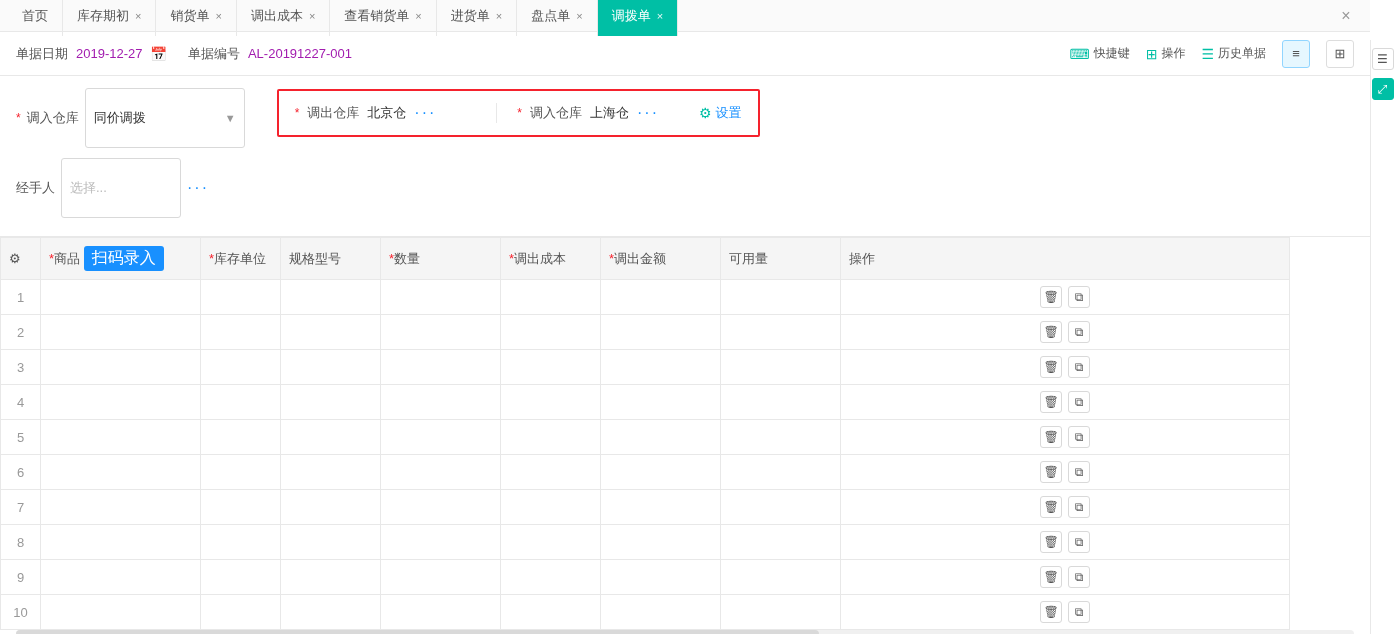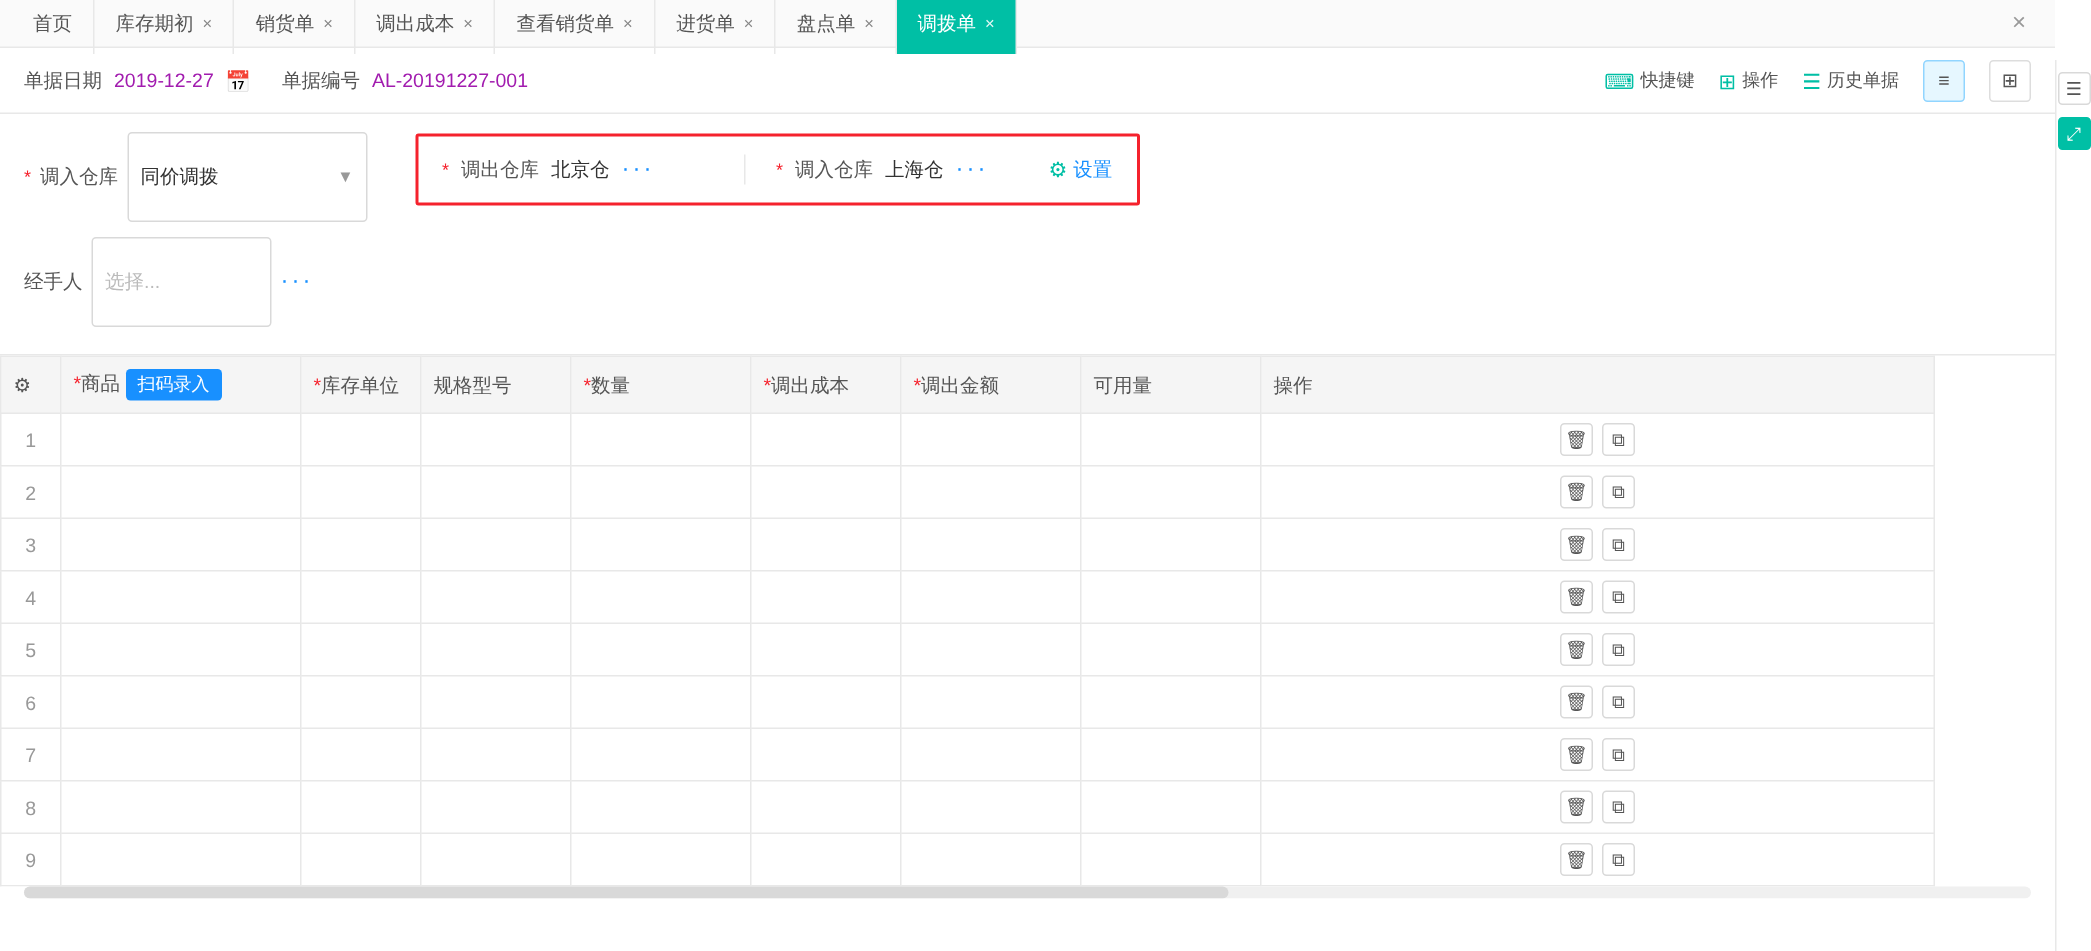--- a/index.html
+++ b/index.html
@@ -123,21 +123,21 @@
     }
     .op-btn {
       display: inline-flex; align-items: center; justify-content: center;
       width: 22px; height: 22px; border: 1px solid #d9d9d9;
       border-radius: 3px; cursor: pointer; background: #fff;
       font-size: 12px; color: #555;
     }
 
     .scan-btn {
       background: #1890ff; color: #fff; border: none; border-radius: 3px;
-      padding: 2px 8px; font-size: 12px; cursor: pointer; white-space: nowrap;
+      padding: 2px 8px; font-size: 16px; cursor: pointer; white-space: nowrap;
     }
 
     
     .right-sidebar {
       position: fixed; right: 0; top: 40px; bottom: 0;
       width: 24px; background: #fff; border-left: 1px solid #e8e8e8;
       display: flex; flex-direction: column; align-items: center;
       padding-top: 8px; gap: 8px;
     }
     .sidebar-btn {
@@ -444,20 +444,36 @@
       <td></td>
       <td></td>
       <td></td>
       <td>
         <div class="op-cell">
           <span class="op-btn">🗑</span>
           <span class="op-btn">⧉</span>
         </div>
       </td>
     </tr>
+          <tr>
+      <td class="row-num">10</td>
+      <td></td>
+      <td></td>
+      <td></td>
+      <td></td>
+      <td></td>
+      <td></td>
+      <td></td>
+      <td>
+        <div class="op-cell">
+          <span class="op-btn">🗑</span>
+          <span class="op-btn">⧉</span>
+        </div>
+      </td>
+    </tr>
         </tbody>
     </table>
   </div>
 
   <div class="hscroll-bar">
     <div class="hscroll-thumb"></div>
   </div>
 </div>
 
 <div class="right-sidebar">

